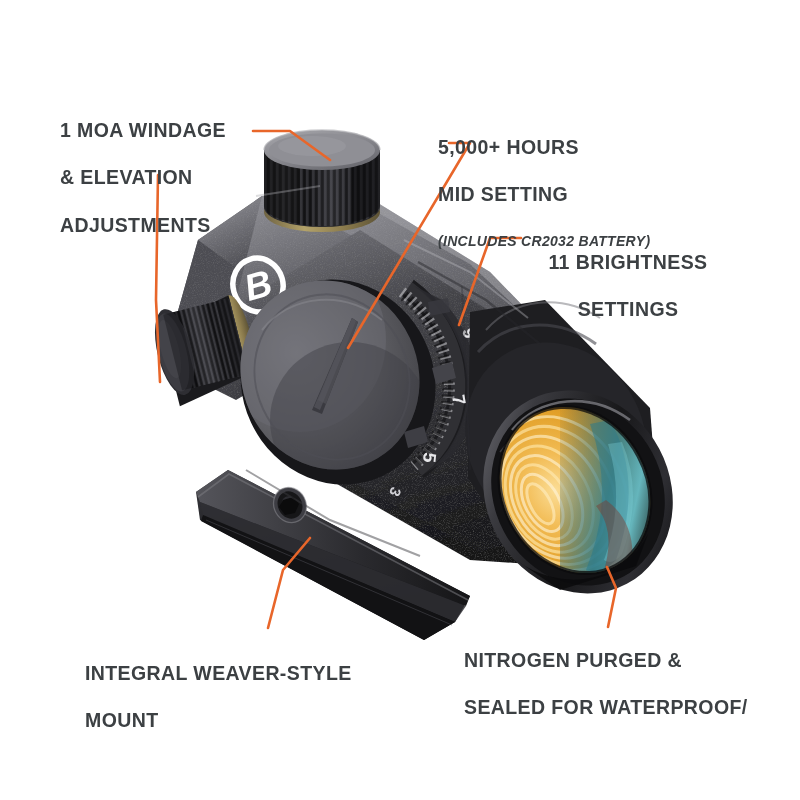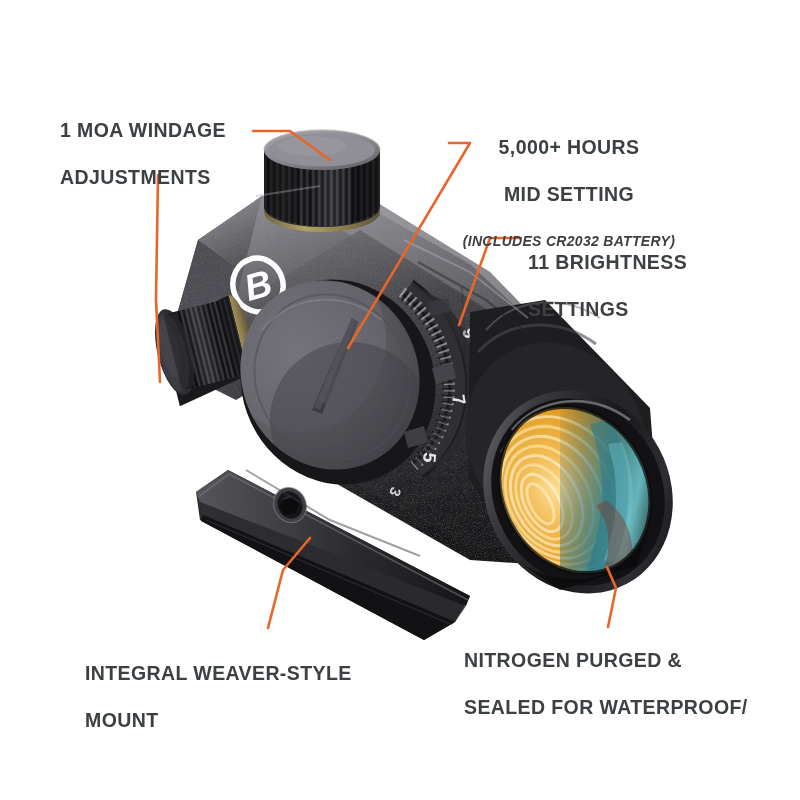--- a/index.html
+++ b/index.html
@@ -24,23 +24,23 @@
     position: absolute;
     color: #3c4043;
     font-weight: bold;
     letter-spacing: 0.4px;
     line-height: 1.22;
     text-transform: uppercase;
     white-space: pre-line;
   }
   .callout .line { display: block; }
   .c-windage   { left: 60px;  top: 95px;  width: 260px; font-size: 19.5px; }
-  .c-battery   { left: 438px; top: 112px; width: 262px; text-align: center; font-size: 19.5px; }
+  .c-battery   { left: 438px; top: 112px; width: 262px; text-align: left; font-size: 19.5px; }
   .c-battery .sub { font-size: 14px; letter-spacing: 0.3px; display:block; margin-top: 2px; font-style: italic; }
-  .c-bright    { left: 528px; top: 227px; width: 200px; text-align: left; font-size: 19.5px; }
+  .c-bright    { left: 528px; top: 227px; width: 200px; text-align: center; font-size: 19.5px; }
   .c-mount     { left: 85px;  top: 638px; width: 305px; font-size: 19.5px; }
   .c-nitrogen  { left: 464px; top: 625px; width: 285px; text-align: left; font-size: 19.5px; }
 
   
   #leaders {
     position: absolute; left: 0; top: 0;
     width: 800px; height: 800px;
     pointer-events: none;
   }
 
@@ -374,20 +374,21 @@
       <path d="M521 238 L490 238 L459 325"></path>
 
       <path d="M268 628 L283 570 L310 538"></path>
 
       <path d="M608 627 L616 588 L607 567"></path>
     </g>
   </svg>
 
   <div class="callout c-windage">
     <span class="line">1 MOA WINDAGE</span>
+    <span class="line">&amp; ELEVATION</span>
     <span class="line">ADJUSTMENTS</span>
   </div>
 
   <div class="callout c-battery">
     <span class="line">5,000+ HOURS</span>
     <span class="line">MID SETTING</span>
     <span class="sub">(INCLUDES CR2032 BATTERY)</span>
   </div>
 
   <div class="callout c-bright">

